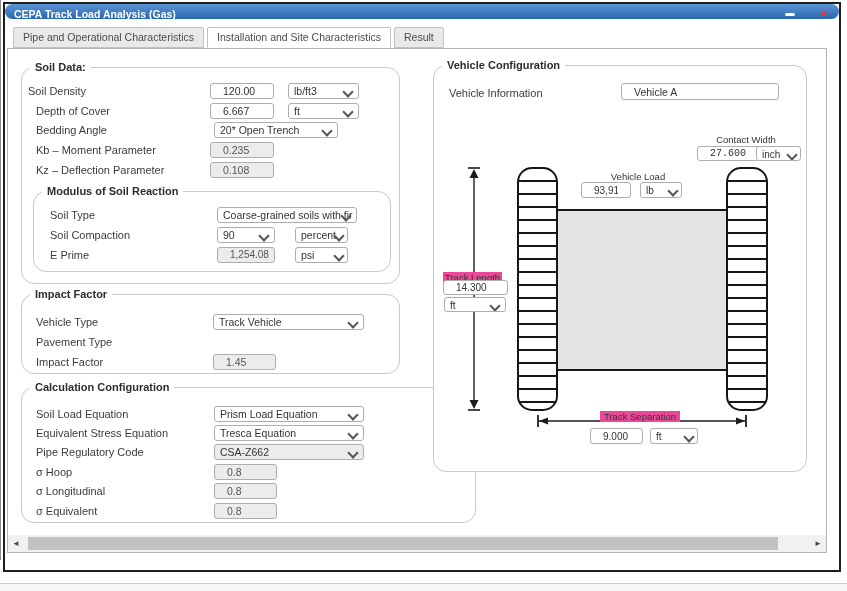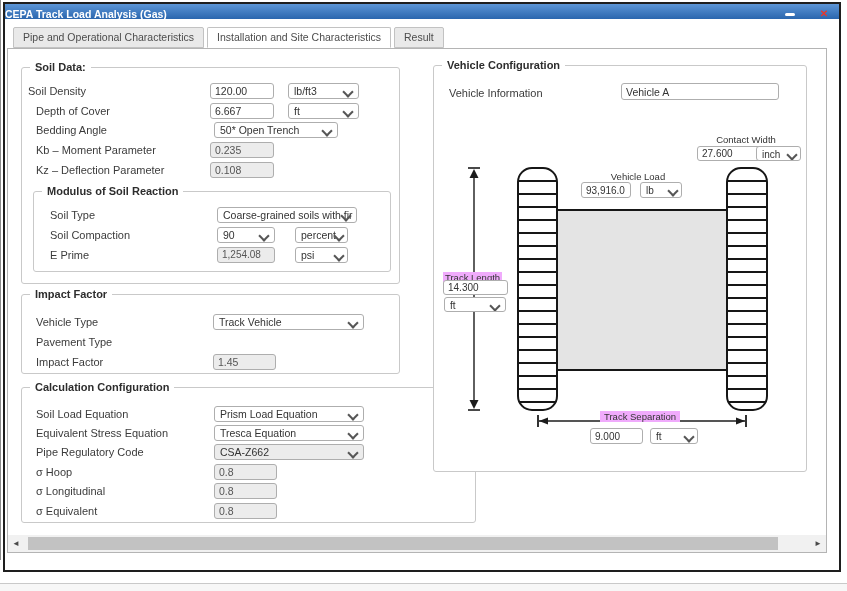--- a/index.html
+++ b/index.html
@@ -8,54 +8,54 @@
     width:847px; height:591px; position:relative; overflow:hidden;
     background:#ffffff; font-family:"Liberation Sans", sans-serif;
   }
   .edge-line { position:absolute; left:0; top:0; width:1px; height:560px; background:#8a8a8a; }
   .bottom-strip { position:absolute; left:0; top:583px; width:847px; height:8px; background:#f7f7f7; border-top:1px solid #c9c9c9; }
 
   .app-window { position:absolute; left:3px; top:2px; width:838px; height:570px; border:2px solid #1e1e1e; background:#fff; }
 
   .titlebar { position:absolute; left:0; top:0; right:0; height:15px;
     background:linear-gradient(#5c95d6,#2a66ae); color:#fff;
-    font-size:10.5px; font-weight:bold; line-height:20px; padding-left:0; }
+    font-size:10.5px; font-weight:bold; line-height:20px; padding-left:9px;border-radius:9px; }
   .win-btn { position:absolute; top:0; width:22px; height:20px; display:flex; align-items:center; justify-content:center; cursor:default; }
   .btn-min { right:38px; }
   .btn-min .dash { width:10px; height:3px; background:#fff; border-radius:1.5px; }
   .btn-close { right:4px; color:#e8372c; font-size:10px; font-weight:bold; }
 
   .tabstrip { position:absolute; left:8px; top:23px; height:20px; white-space:nowrap; }
   .tab { display:inline-block; font-size:10.5px; color:#4c4c4c; background:#e9e9e9;
     border:1px solid #c2c2c2; border-radius:2px 2px 0 0; padding:3px 9px 4px; margin-right:3px; position:relative; }
   .tab.active { background:#fff; border-bottom-color:#fff; z-index:2; }
 
   .content { position:absolute; left:2px; top:44px; width:820px; height:505px; border:1px solid #b4b4b4; background:#fff; }
 
-  .grp { position:absolute; border:1px solid #c9c9c9; border-radius:3px; background:#fff; }
+  .grp { position:absolute; border:1px solid #c9c9c9; border-radius:13px; background:#fff; }
   .leg { position:absolute; top:-7px; left:8px; background:#fff; padding:0 5px;
     font-size:11px; font-weight:bold; color:#2d2d2d; white-space:nowrap; }
   .lbl { position:absolute; font-size:11px; color:#3b3b3b; white-space:nowrap; }
 
   .tb { position:absolute; height:16px; border:1px solid #aeaeae; border-radius:3px; background:#fff;
-    font-family:"Liberation Sans", sans-serif; font-size:10.5px; color:#333; padding:0 4px; line-height:14px; }
+    font-family:"Liberation Sans", sans-serif; font-size:10.5px; color:#333; padding:0 12px; line-height:14px; }
   input.tb { outline:none; }
   div.tb { line-height:14px; overflow:hidden; white-space:nowrap; }
   .dis { background:#ececec; color:#555; }
 
   .combo { position:absolute; height:16px; border:1px solid #aeaeae; border-radius:3px; background:#fff;
     font-size:10.5px; color:#333; padding:1px 15px 0 5px; line-height:13px; white-space:nowrap; overflow:hidden; }
   .combo::after { content:""; position:absolute; right:6px; top:4px; width:6px; height:6px;
     border-right:2px solid #565656; border-bottom:2px solid #565656; transform:rotate(45deg); }
   .combo.dis { background:#ececec; }
   .combo.sm { padding-right:15px; }
   .combo.sm::after { right:4px; }
 
   .dlbl { position:absolute; font-size:9.5px; color:#333; text-align:center; z-index:3; white-space:nowrap; }
-  .whitebg { background:#f0abfc; }
+  .whitebg { background:#ec4899; }
   .tbs { font-size:10px; z-index:3; }
 
   .track { position:absolute; width:41px; height:244px; border:2px solid #161616; border-radius:15px;
     background:repeating-linear-gradient(to bottom,#ffffff 0px,#ffffff 11px,#161616 11px,#161616 13px); z-index:1; }
   .veh-body { position:absolute; left:124px; top:143px; width:168px; height:162px; background:#e4e4e4;
     border-top:2px solid #161616; border-bottom:2px solid #161616; z-index:0; }
   .dim-svg { position:absolute; z-index:0; }
 
   .hscroll { position:absolute; left:0; bottom:0; width:100%; height:17px; background:#f1f1f1; }
   .sb-thumb { position:absolute; left:20px; top:2px; width:750px; height:13px; background:#c2c2c2; }
@@ -91,21 +91,21 @@
 
       <span class="lbl" style="left:6px;top:17px">Soil Density</span>
       <input class="tb" style="left: 188px; top: 15px; width: 64px;" value="120.00">
       <div class="combo" style="left:266px;top:15px;width:71px">lb/ft3</div>
 
       <span class="lbl" style="left:14px;top:37px">Depth of Cover</span>
       <input class="tb" style="left: 188px; top: 35px; width: 64px;" value="6.667">
       <div class="combo" style="left:266px;top:35px;width:71px">ft</div>
 
       <span class="lbl" style="left:14px;top:56px">Bedding Angle</span>
-      <div class="combo" style="left:192px;top:54px;width:124px">50* Open Trench</div>
+      <div class="combo" style="left:192px;top:54px;width:124px">20* Open Trench</div>
 
       <span class="lbl" style="left:14px;top:76px">Kb – Moment Parameter</span>
       <div class="tb dis" style="left:188px;top:74px;width:64px">0.235</div>
 
       <span class="lbl" style="left:14px;top:96px">Kz – Deflection Parameter</span>
       <div class="tb dis" style="left:188px;top:94px;width:64px">0.108</div>
 
       <div class="grp" style="left:11px;top:123px;width:358px;height:81px">
         <span class="leg">Modulus of Soil Reaction</span>
 
@@ -156,21 +156,21 @@
       <div class="tb dis" style="left:192px;top:115px;width:63px">0.8</div>
     </div>
 
     <div class="grp" style="left:425px;top:16px;width:374px;height:407px">
       <span class="leg">Vehicle Configuration</span>
 
       <span class="lbl" style="left:15px;top:21px">Vehicle Information</span>
       <input class="tb" style="left: 187px; top: 17px; width: 158px; height: 17px;" value="Vehicle A">
 
       <span class="dlbl" style="left:247px;top:68px;width:130px">Contact Width</span>
-      <input class="tb tbs" style="left: 263px; top: 80px; width: 69px; height: 15px;" value="27.600">
+      <input class="tb tbs" style="left: 263px; top: 80px; width: 69px; height: 15px; font-family: Liberation Mono, monospace;" value="27.600">
       <div class="combo sm tbs" style="left:322px;top:80px;width:45px;height:15px">inch</div>
 
       <svg class="dim-svg" style="left:33px;top:101px" width="14" height="244">
         <line x1="1" y1="1" x2="13" y2="1" stroke="#1c1c1c" stroke-width="1.6"></line>
         <line x1="1" y1="243" x2="13" y2="243" stroke="#1c1c1c" stroke-width="1.6"></line>
         <line x1="7" y1="4" x2="7" y2="240" stroke="#1c1c1c" stroke-width="1.4"></line>
         <polygon points="7,2 2.5,11 11.5,11" fill="#1c1c1c"></polygon>
         <polygon points="7,242 2.5,233 11.5,233" fill="#1c1c1c"></polygon>
       </svg>
 

